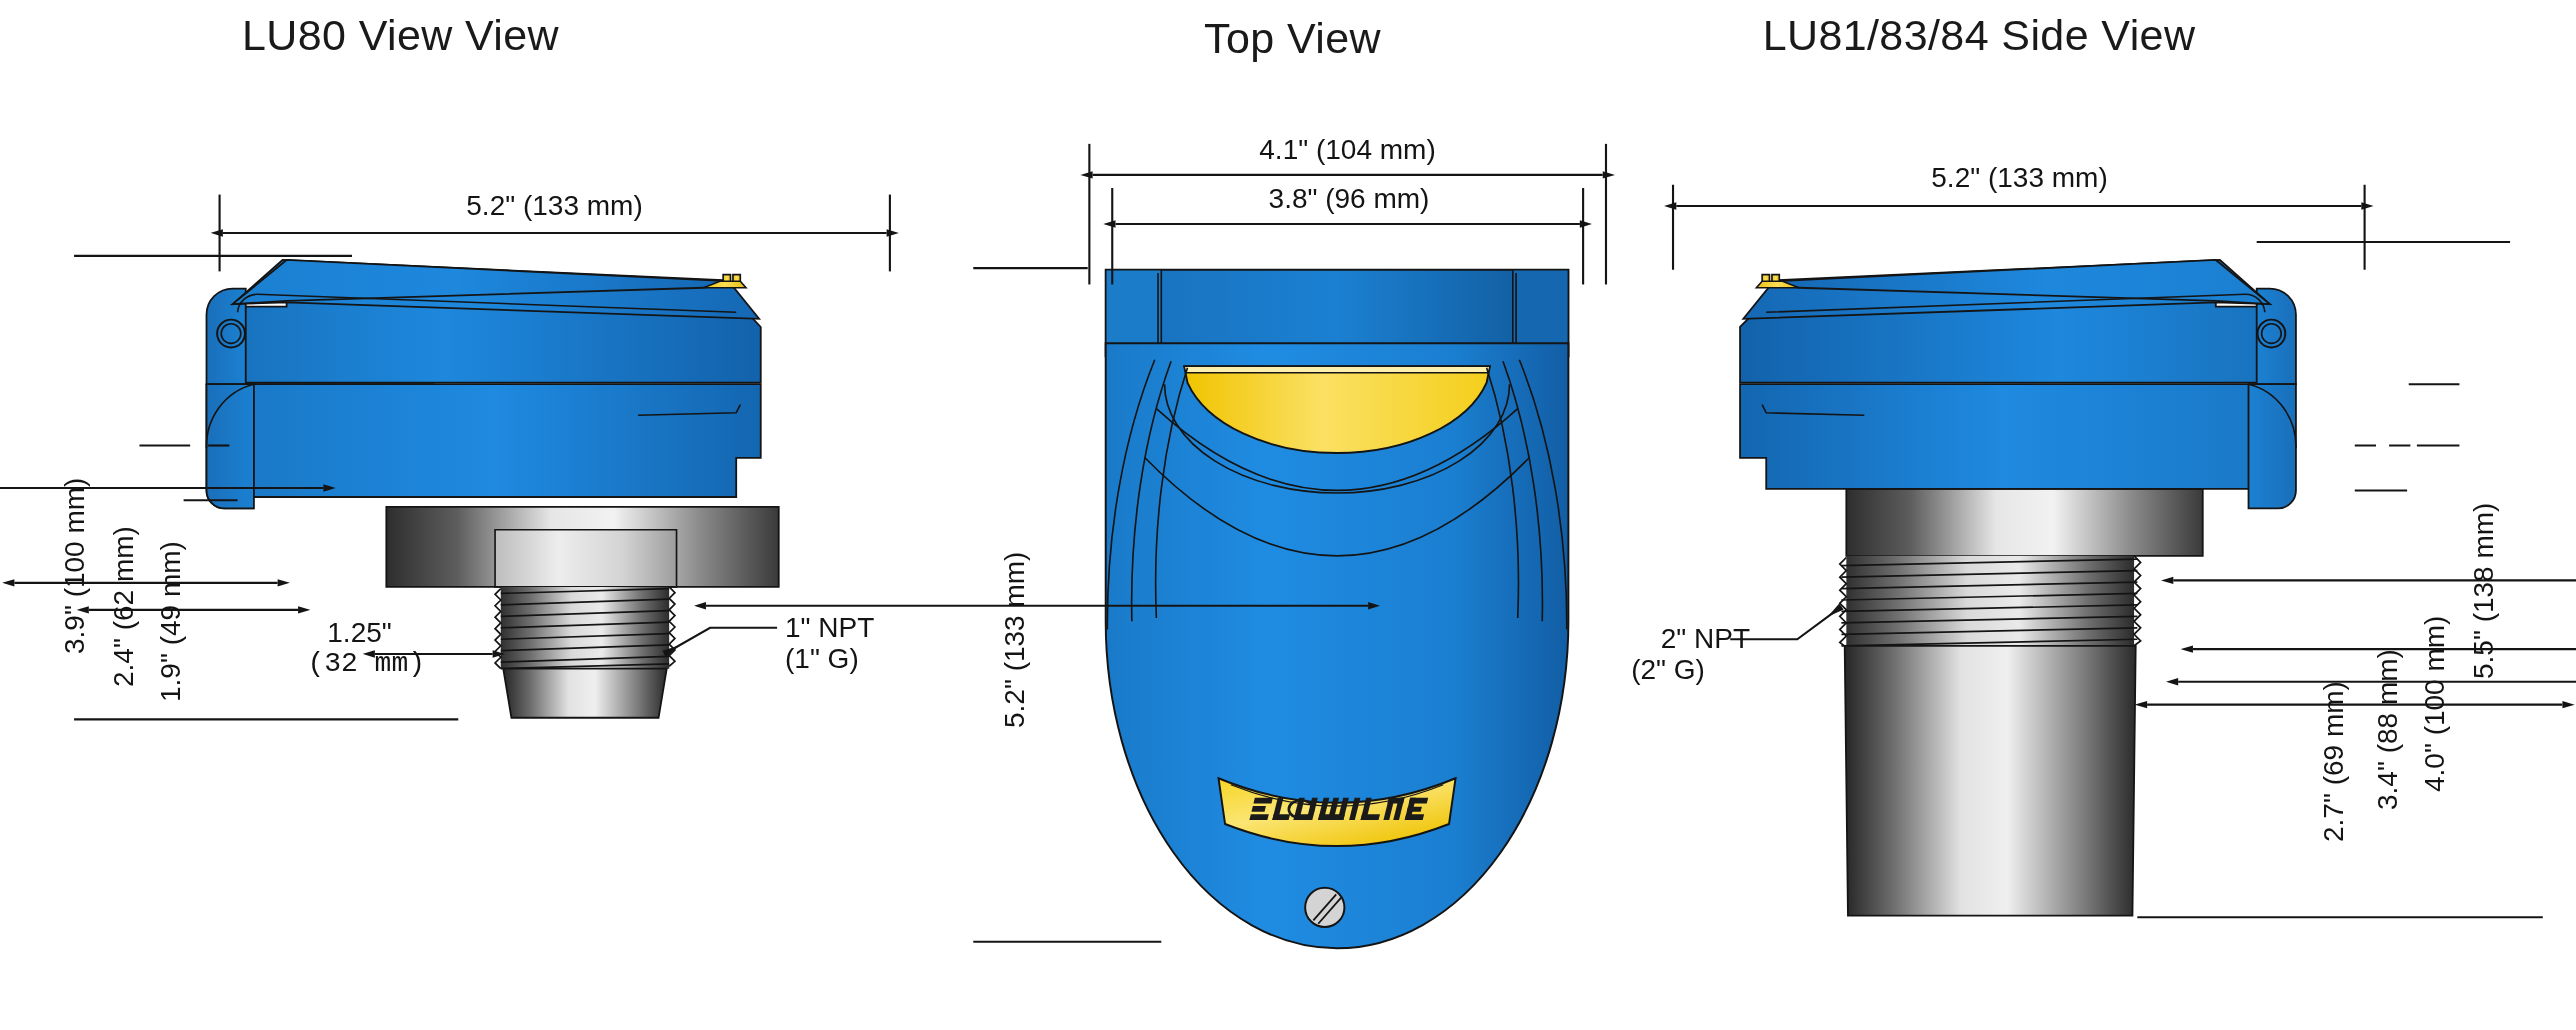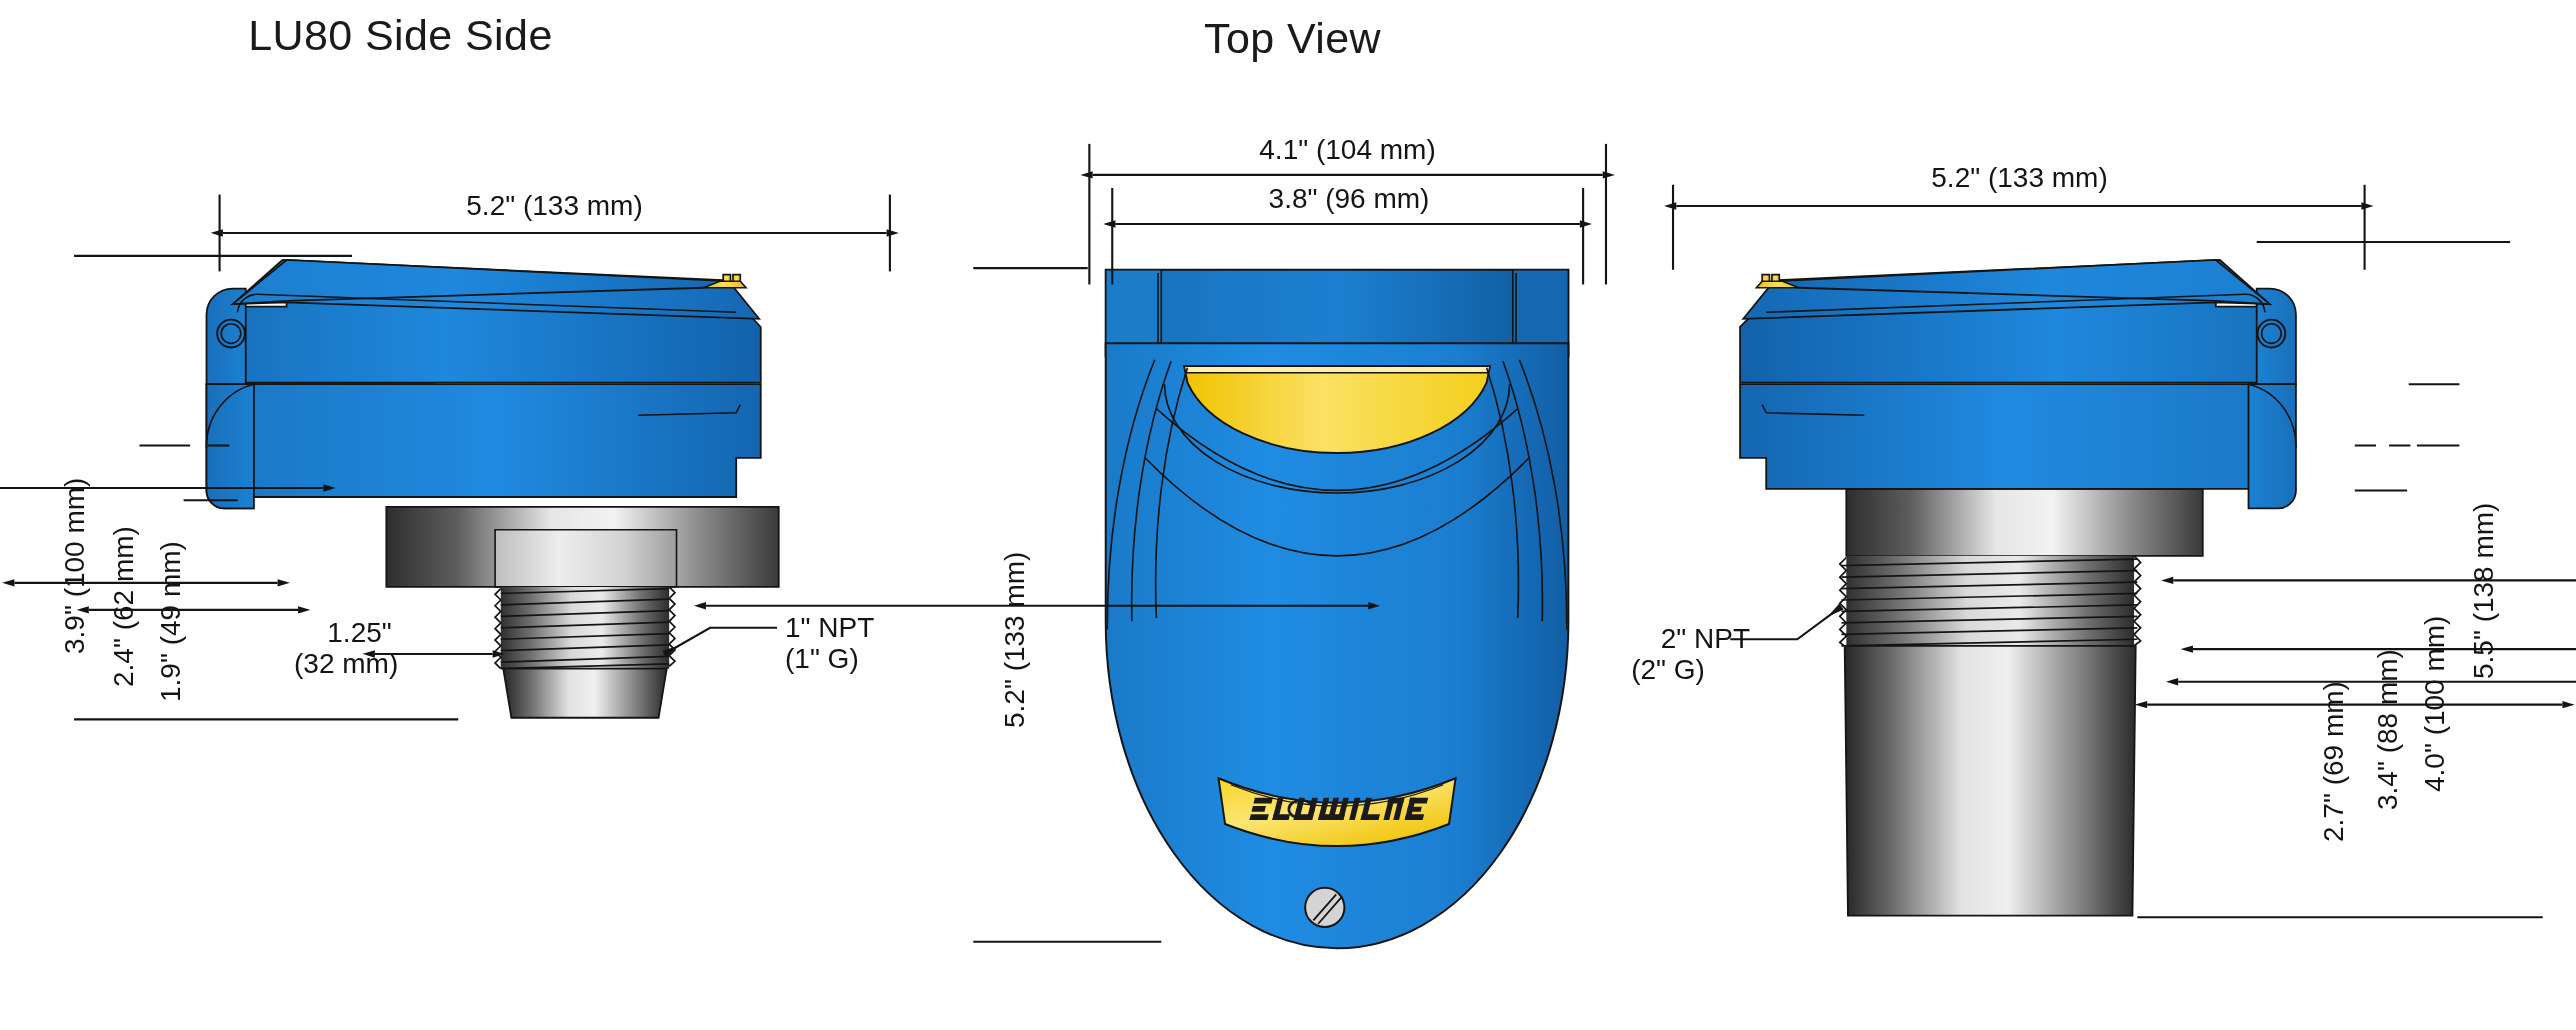--- a/index.html
+++ b/index.html
@@ -54,24 +54,25 @@
   }
   .dim.center {
     text-align: center;
   }
 </style>
 </head>
 <body>
 
 <div id="stage">
 
-  <div class="view-title" style="left:98px; top:11.4px; width:605px;">LU80 Side Side</div>
+  <div class="view-title" style="left:98px; top:11.4px; width:605px;">LU80 View View</div>
 
   <div class="view-title" style="left:1039px; top:14px; width:507px;">Top View</div>
 
+  <div class="view-title" style="left:1619px; top:11.4px; width:720px;">LU81/83/84 Side View</div>
 
   <svg class="drawing" viewBox="0 0 3150 1260" xmlns="http://www.w3.org/2000/svg">
     <defs>
 
       <linearGradient id="blueTop" x1="0" y1="0" x2="1" y2="0">
         <stop offset="0%" stop-color="#1b7fd0"></stop>
         <stop offset="45%" stop-color="#1e88dd"></stop>
         <stop offset="100%" stop-color="#1568b4"></stop>
       </linearGradient>
       <linearGradient id="blueTopR" x1="1" y1="0" x2="0" y2="0">
@@ -408,21 +409,21 @@
   <div class="dim center" style="left:383px; top:190px; width:343px;">5.2" (133 mm)</div>
 
   <div class="dim vert" style="left:59px; top:654px;">3.9" (100 mm)</div>
 
   <div class="dim vert" style="left:108px; top:687px;">2.4" (62 mm)</div>
 
   <div class="dim vert" style="left:155px; top:702px;">1.9" (49 mm)</div>
 
   <div style="position:absolute; left:294px; top:617px; width:131px; text-align:center;">
     <div class="dim" style="position:static; text-align:center;">1.25"</div>
-    <div class="dim" style="position:static; text-align:left;">(32 mm)</div>
+    <div class="dim" style="position:static; text-align:right;font-family:Liberation Mono, monospace;">(32 mm)</div>
   </div>
 
   <div style="position:absolute; left:785px; top:612px; width:155px;">
     <div class="dim" style="position:static;">1" NPT</div>
     <div class="dim" style="position:static;">(1" G)</div>
   </div>
 
   <div class="dim center" style="left:1184px; top:134px; width:327px;">4.1" (104 mm)</div>
 
   <div class="dim center" style="left:1202px; top:183px; width:294px;">3.8" (96 mm)</div>

